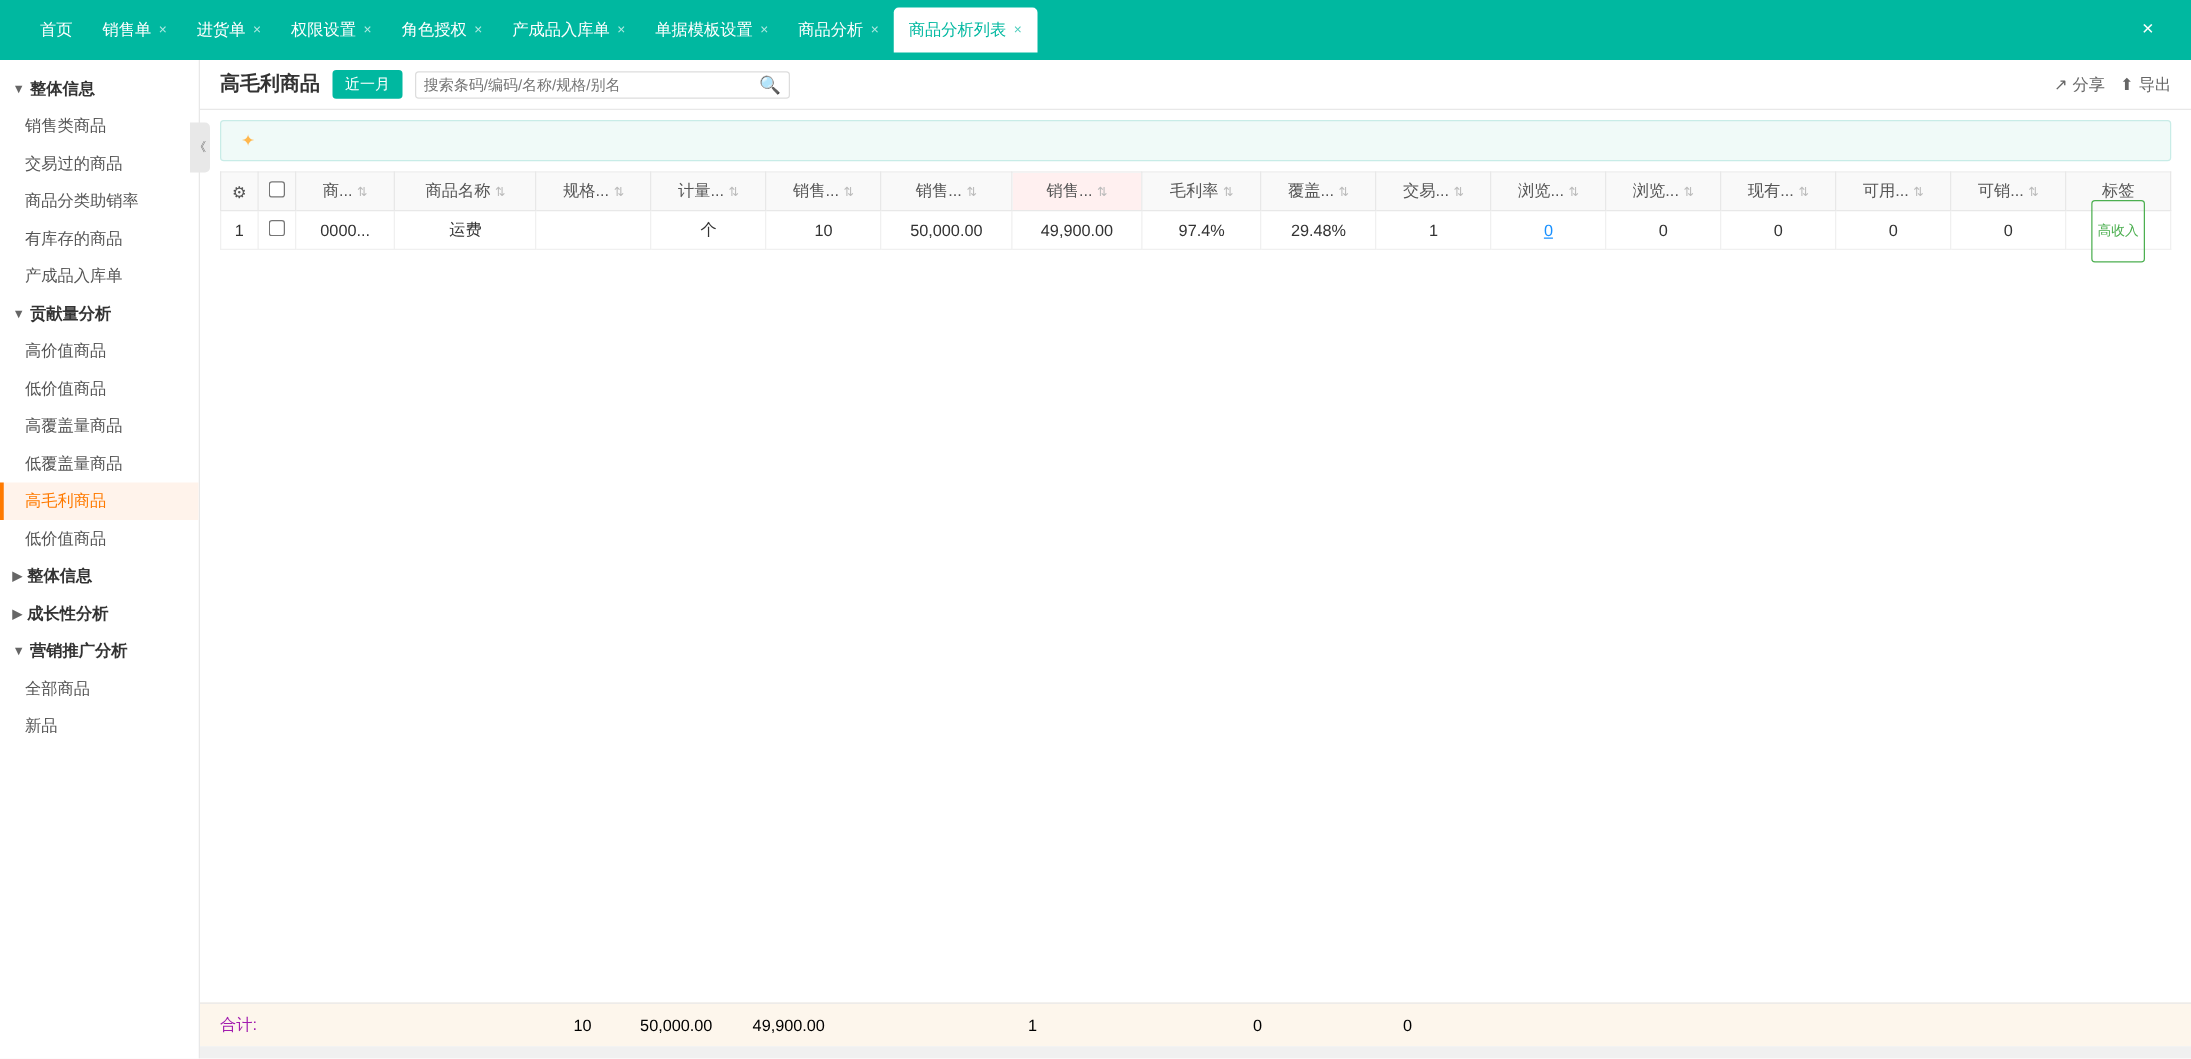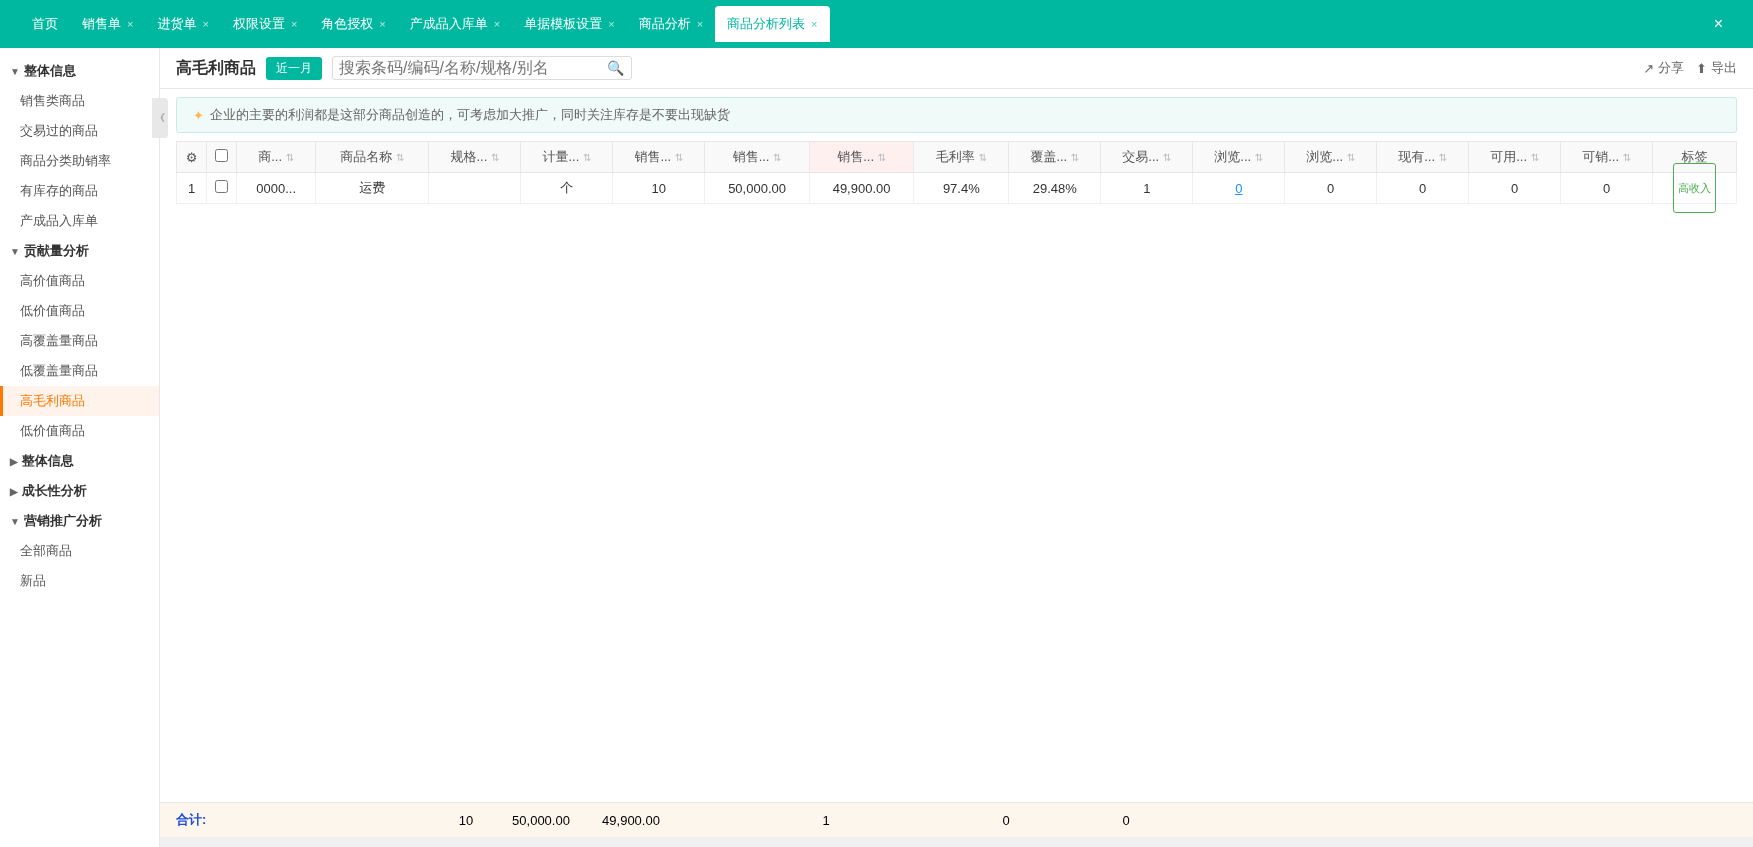--- a/index.html
+++ b/index.html
@@ -115,21 +115,21 @@
       align-items: center;
       border: 1px solid #ddd;
       border-radius: 3px;
       padding: 2px 6px;
       flex: 1;
       max-width: 300px;
     }
     .search-box input {
       border: none;
       outline: none;
-      font-size: 16px;
+      font-size: 12px;
       flex: 1;
       color: #999;
     }
     .search-icon { color: #999; font-size: 14px; cursor: pointer; }
     .header-actions { margin-left: auto; display: flex; gap: 12px; }
     .action-btn {
       display: flex;
       align-items: center;
       gap: 4px;
       color: #666;
@@ -198,21 +198,21 @@
     .table-footer {
       display: flex;
       align-items: center;
       padding: 8px 16px;
       background: #fdf6ec;
       border-top: 1px solid #e8e8e8;
       font-size: 13px;
       flex-shrink: 0;
       gap: 0;
     }
-    .footer-label { color: #1d4ed8; font-weight: bold; min-width: 80px; }
+    .footer-label { color: #a21caf; font-weight: normal; min-width: 80px; }
     .footer-cells {
       display: flex;
       flex: 1;
       gap: 0;
     }
     .footer-cell {
       text-align: center;
       padding: 0 8px;
     }
 
@@ -324,21 +324,20 @@
         </div>
         <div class="action-btn">
           <span>⬆</span>
           <span>导出</span>
         </div>
       </div>
     </div>
 
     <div class="info-banner">
       <span class="info-icon">✦</span>
-      <span>企业的主要的利润都是这部分商品创造的，可考虑加大推广，同时关注库存是不要出现缺货</span>
     </div>
 
     <div class="table-wrapper">
       <table>
         <thead>
           <tr>
             <th style="width:30px;">
               <span>⚙</span>
             </th>
             <th style="width:30px;">

